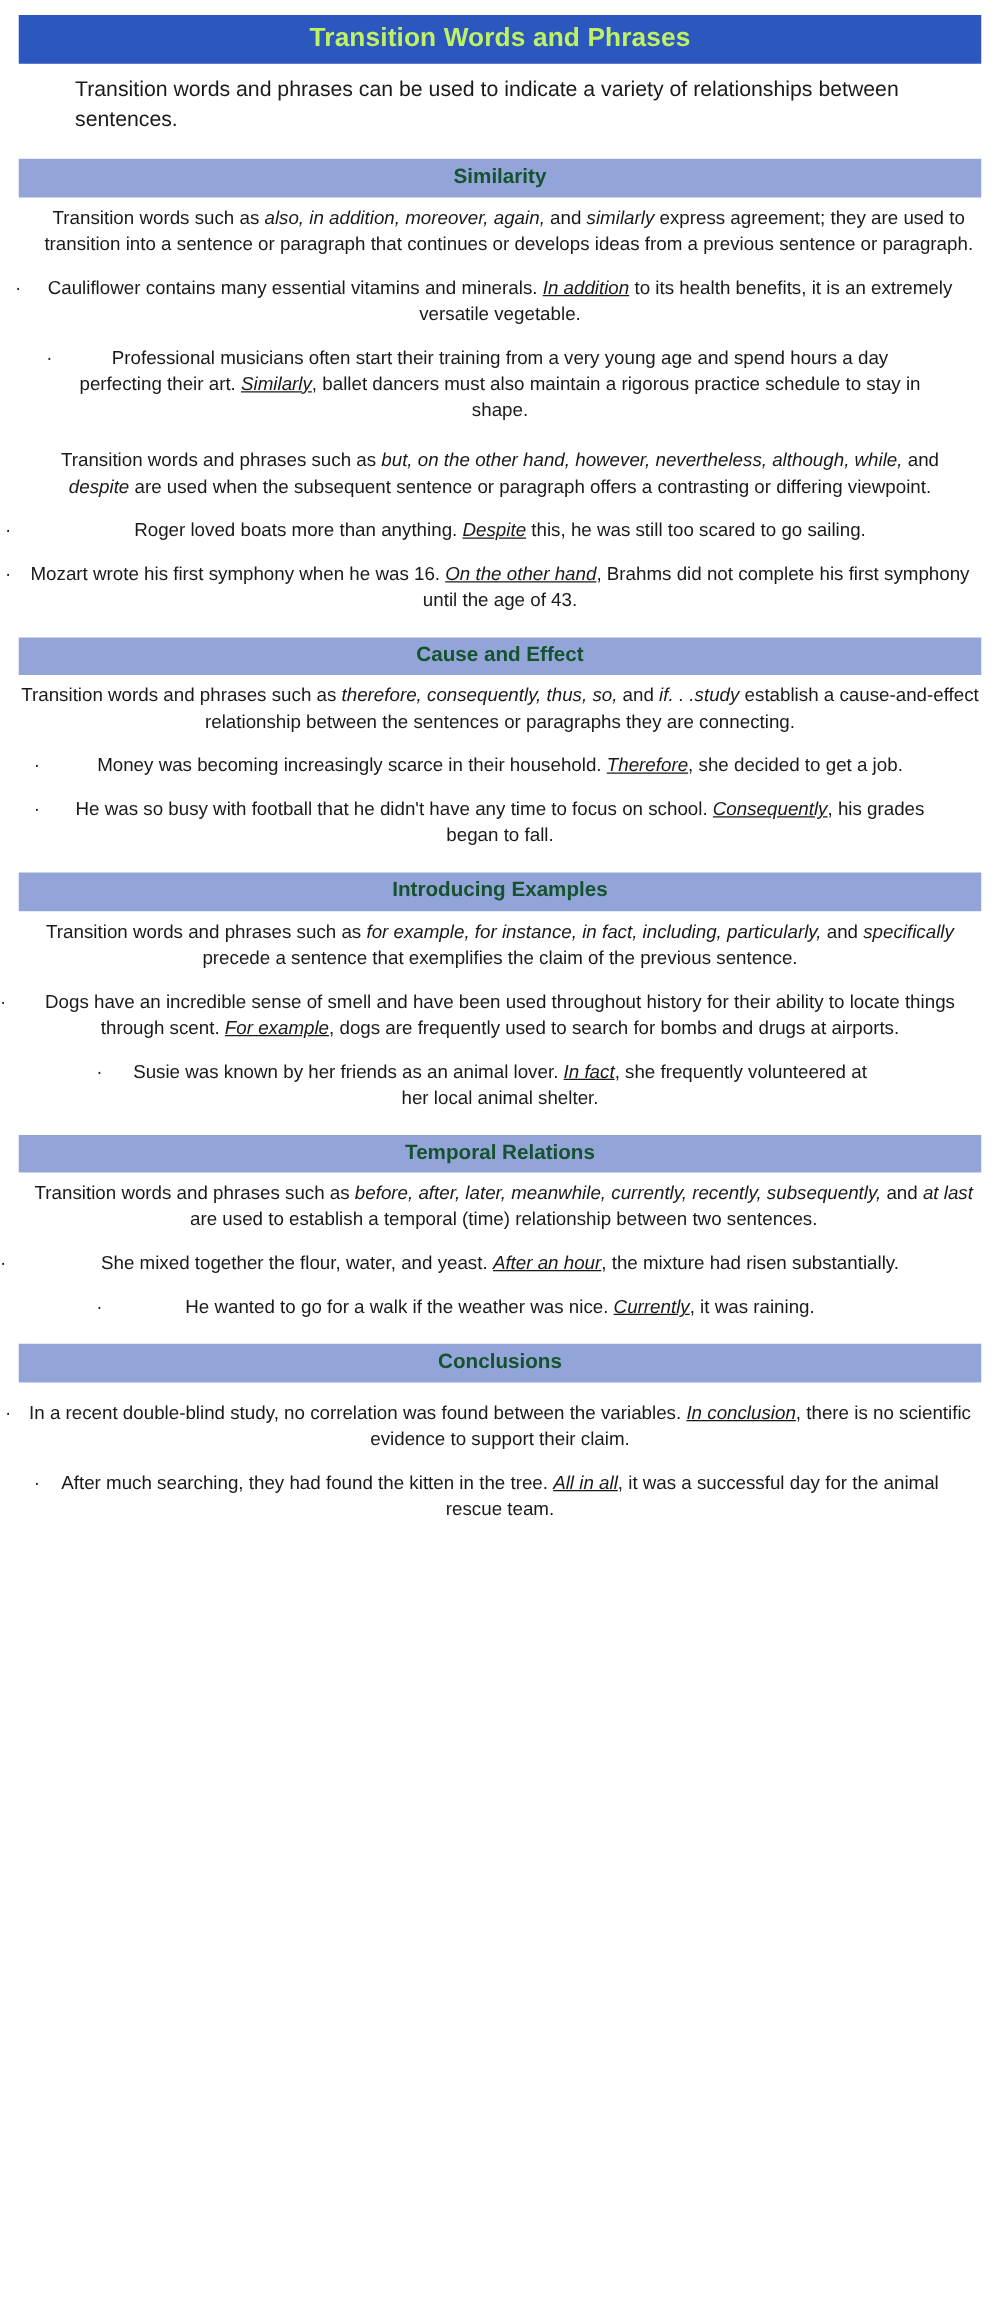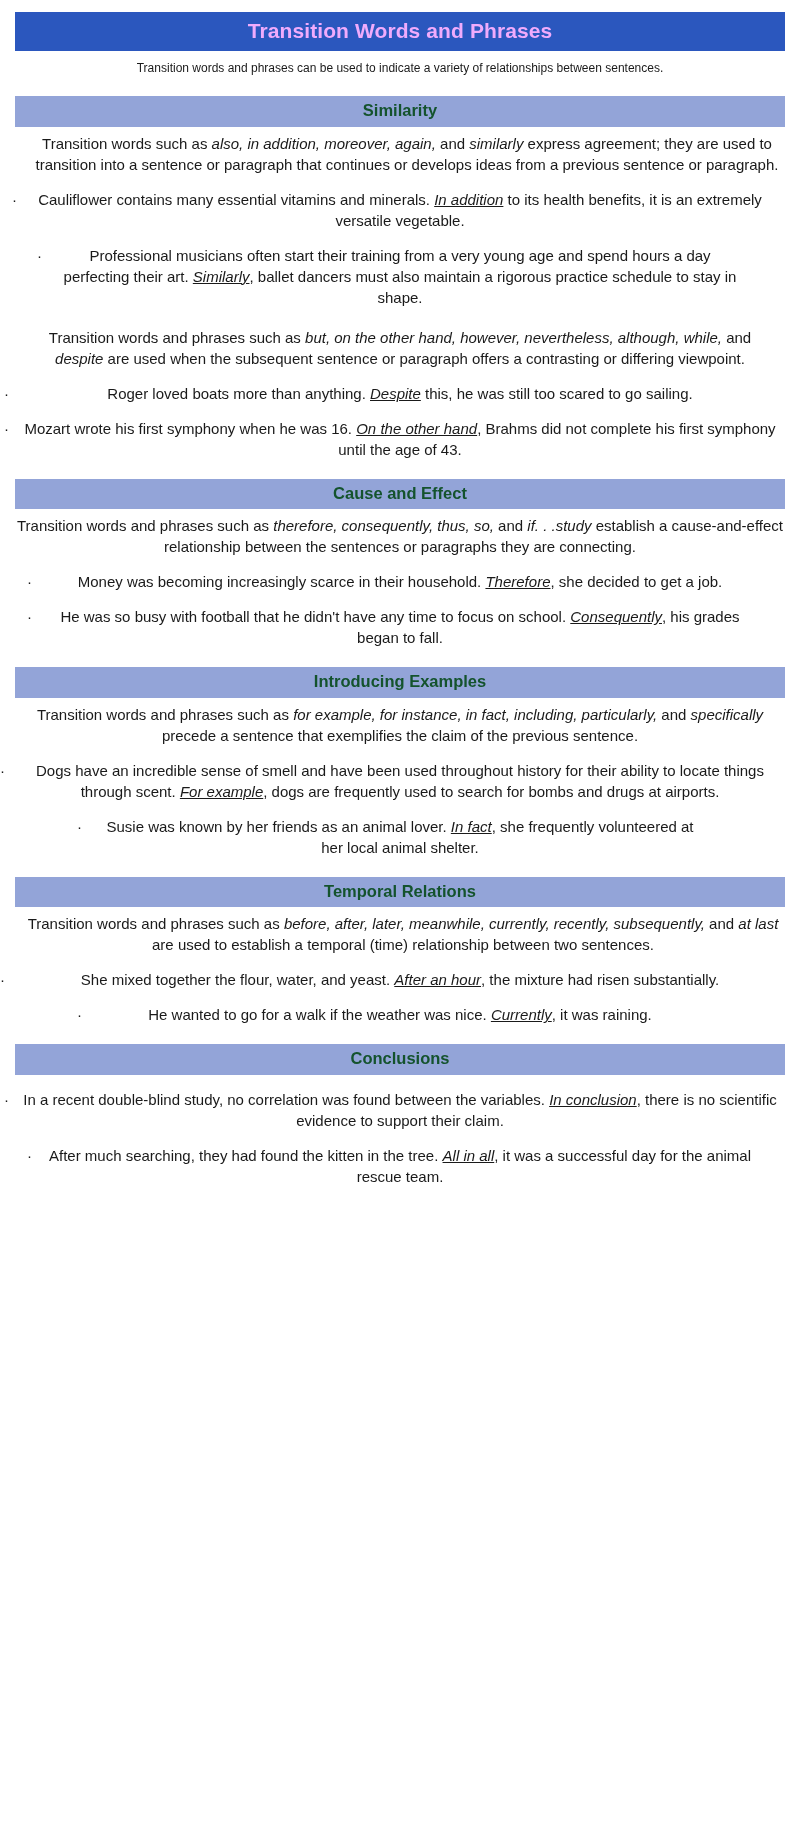--- a/index.html
+++ b/index.html
@@ -16,32 +16,32 @@
   .page {
     width: 800px;
     box-sizing: border-box;
     padding: 0 0 18px 0;
   }
 
   
   .title-bar {
     margin: 12px 15px 0 15px;
     background: #2b57be;
-    color: #f0abfc;
+    color: #bef264;
     text-align: center;
     font-size: 21px;
     font-weight: bold;
     letter-spacing: 0.1px;
     padding: 7px 6px 8px 6px;
     line-height: 1.15;
   }
   .intro {
     margin: 9px 60px 0 60px;
-    text-align: center;
-    font-size: 12px;
+    text-align: left;
+    font-size: 17px;
     line-height: 1.42;
   }
 
   
   .section {
     margin-top: 19px;
   }
   .section-header {
     margin: 0 15px;
     background: #93a4d8;

